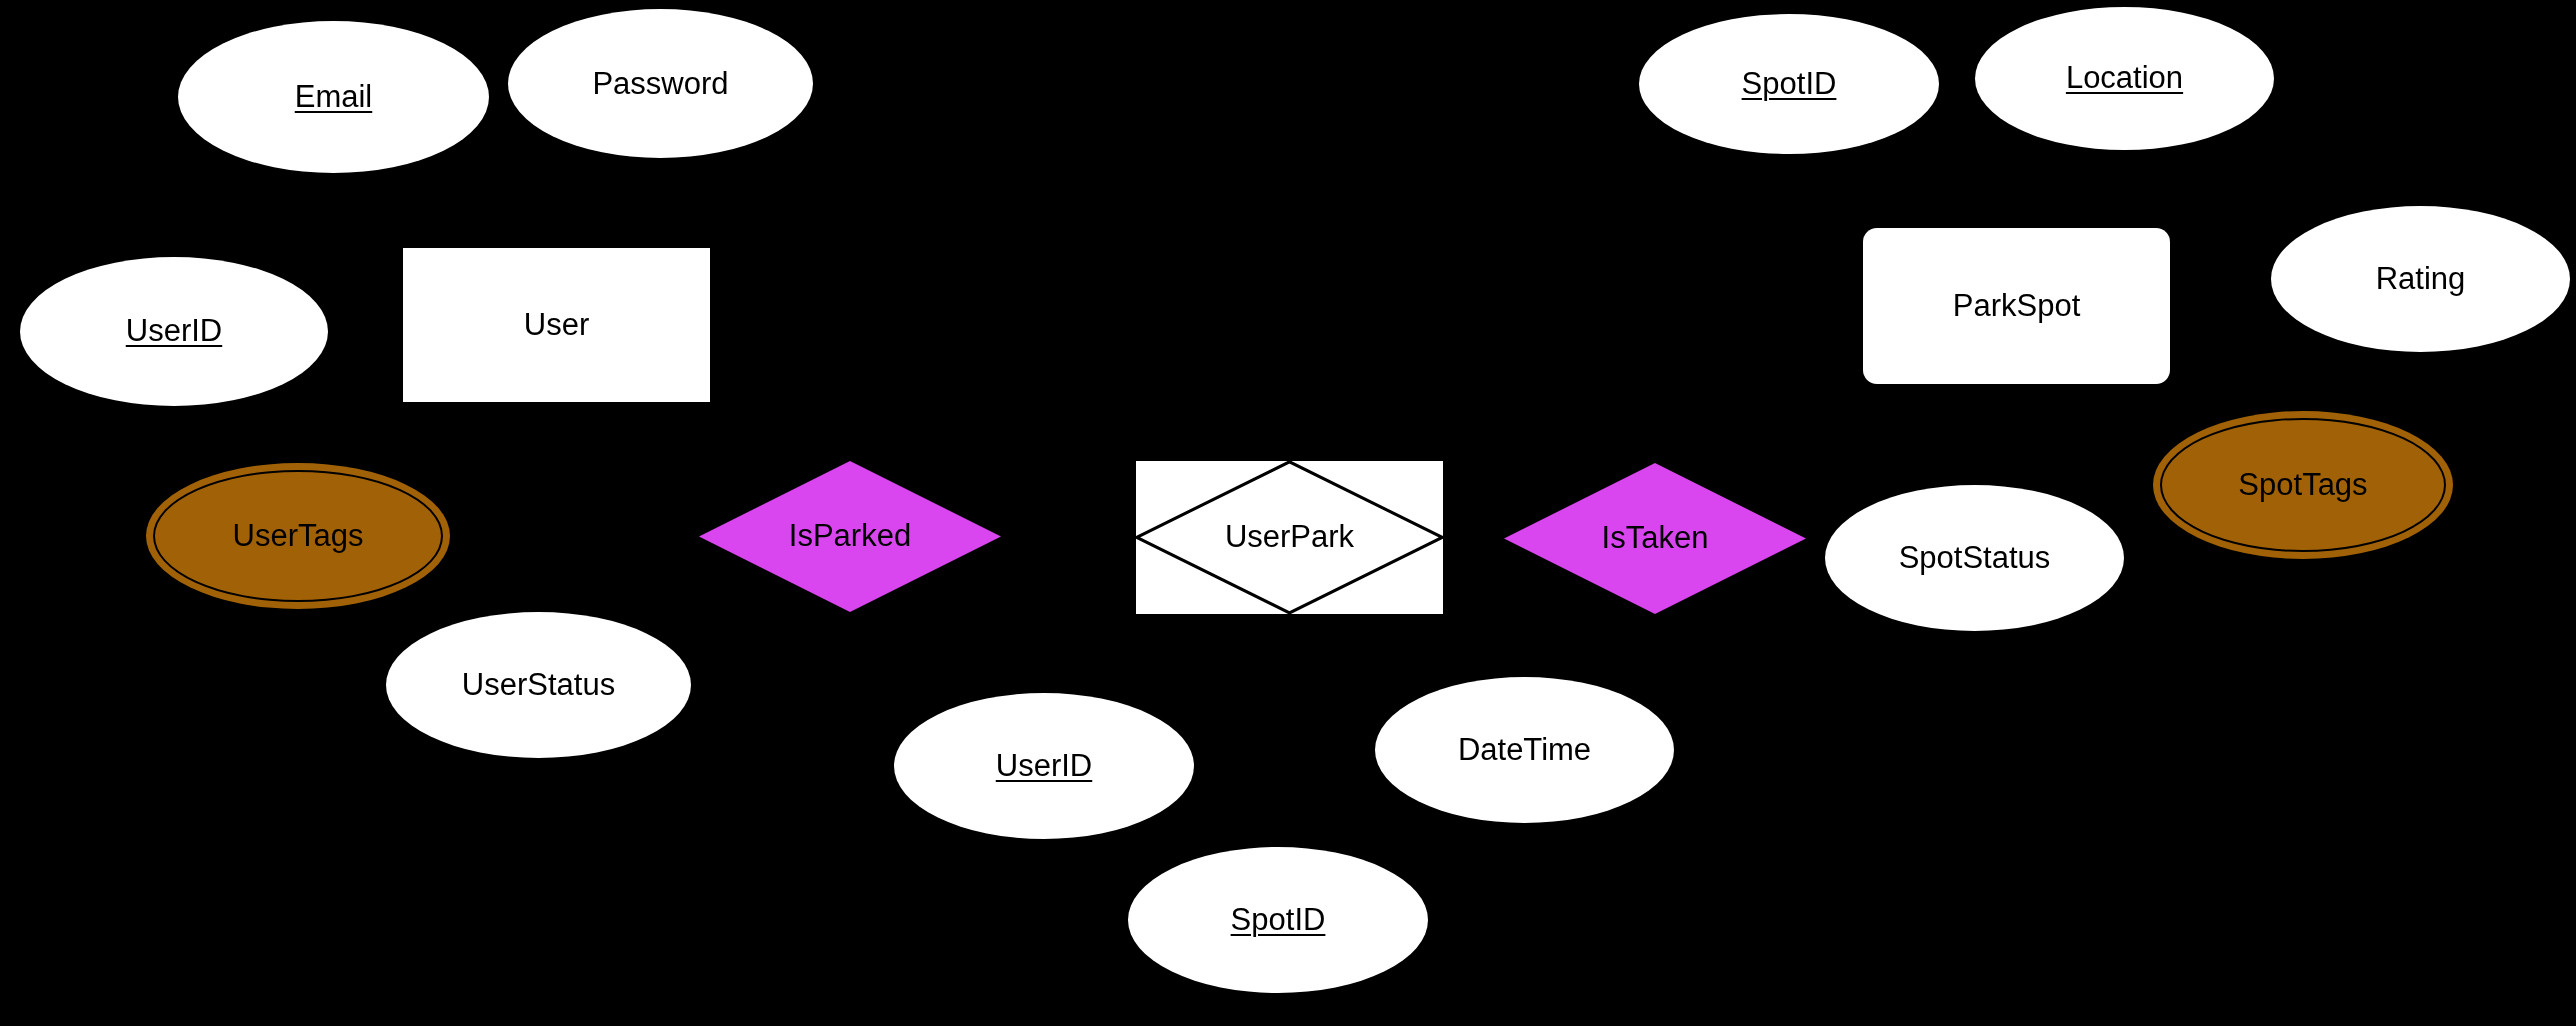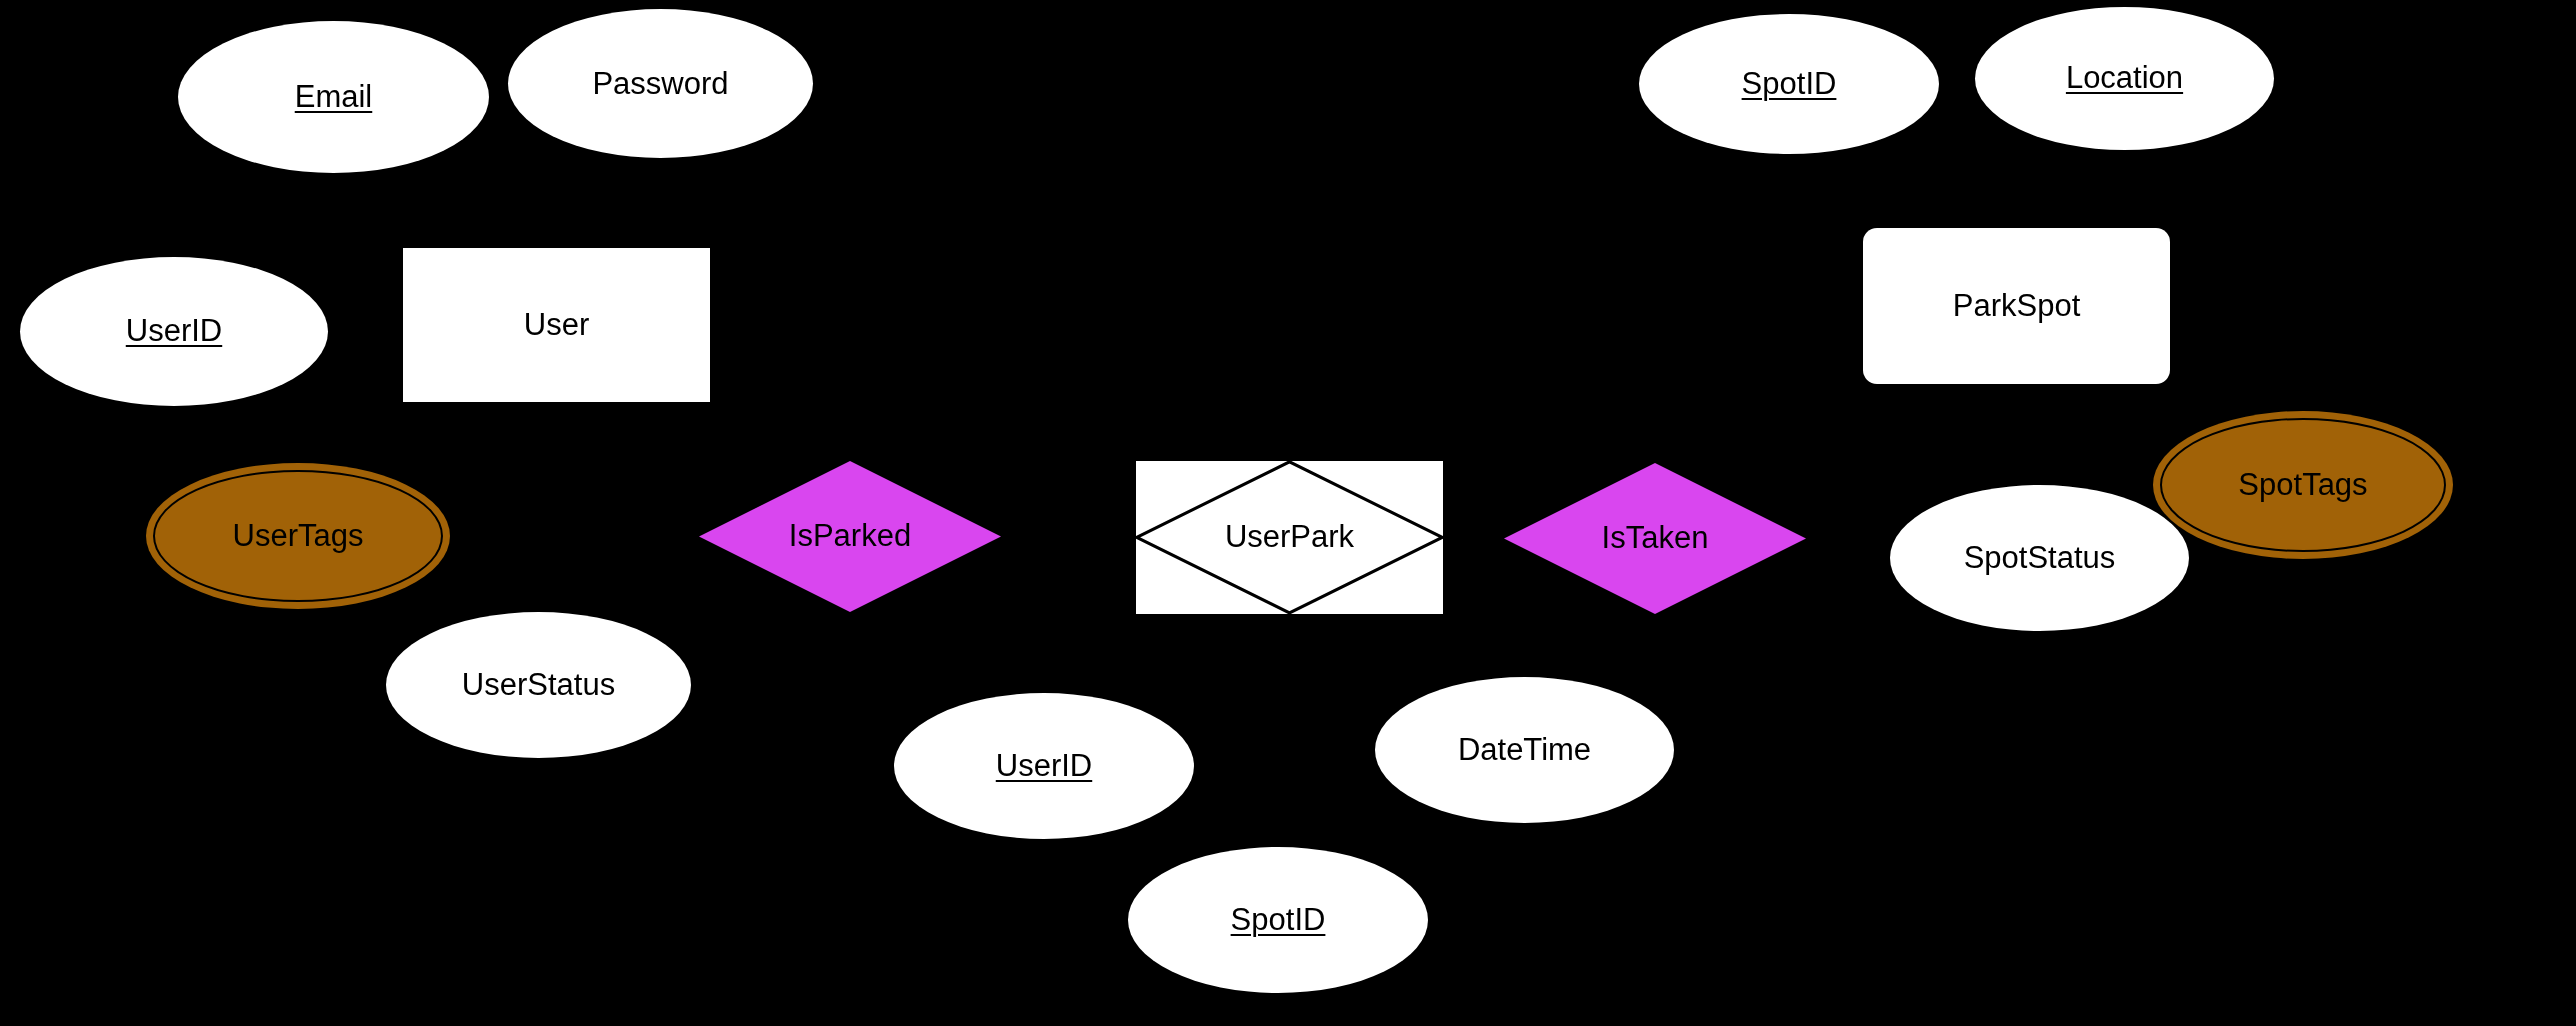--- a/index.html
+++ b/index.html
@@ -100,39 +100,42 @@
     </div>
     <div class="node ellipse" style="left: 20px; top: 257px; width: 308px; height: 149px;">
       <span class="label pk">UserID</span>
     </div>
     <div class="node rect" style="left: 403px; top: 248px; width: 307px; height: 154px;">
       <span class="label">User</span>
     </div>
     <div class="node rect" style="left: 1863px; top: 228px; width: 307px; height: 156px; border-radius: 14px;">
       <span class="label">ParkSpot</span>
     </div>
+    <div class="node ellipse" style="left: 2271px; top: 206px; width: 299px; height: 146px;">
+      <span class="label">Rating</span>
+    </div>
     <div class="node double-ellipse" style="left: 146px; top: 463px; width: 304px; height: 146px;">
       <span class="label">UserTags</span>
     </div>
     <div class="node diamond" style="left: 699px; top: 461px; width: 302px; height: 151px;">
       <span class="label">IsParked</span>
     </div>
     <div class="node diamond" style="left: 1504px; top: 463px; width: 302px; height: 151px;">
       <span class="label">IsTaken</span>
     </div>
     <div class="node rect-diamond" style="left: 1136px; top: 461px; width: 307px; height: 153px;">
       <svg class="inner-diamond" viewBox="0 0 398 198" preserveAspectRatio="none">
         <polygon points="199,1 397,99 199,197 1,99" fill="none" stroke="#000000" stroke-width="4"></polygon>
       </svg>
       <span class="label">UserPark</span>
     </div>
     <div class="node double-ellipse" style="left: 2153px; top: 411px; width: 300px; height: 148px;">
       <span class="label">SpotTags</span>
     </div>
-    <div class="node ellipse" style="left: 1890px; top: 485px; width: 299px; height: 146px; text-align: center;">
+    <div class="node ellipse" style="left: 1825px; top: 485px; width: 299px; height: 146px; text-align: center;">
       <span class="label">SpotStatus</span>
     </div>
     <div class="node ellipse" style="left: 386px; top: 612px; width: 305px; height: 146px;">
       <span class="label">UserStatus</span>
     </div>
     <div class="node ellipse" style="left: 894px; top: 693px; width: 300px; height: 146px;">
       <span class="label pk">UserID</span>
     </div>
     <div class="node ellipse" style="left: 1375px; top: 677px; width: 299px; height: 146px;">
       <span class="label">DateTime</span>

